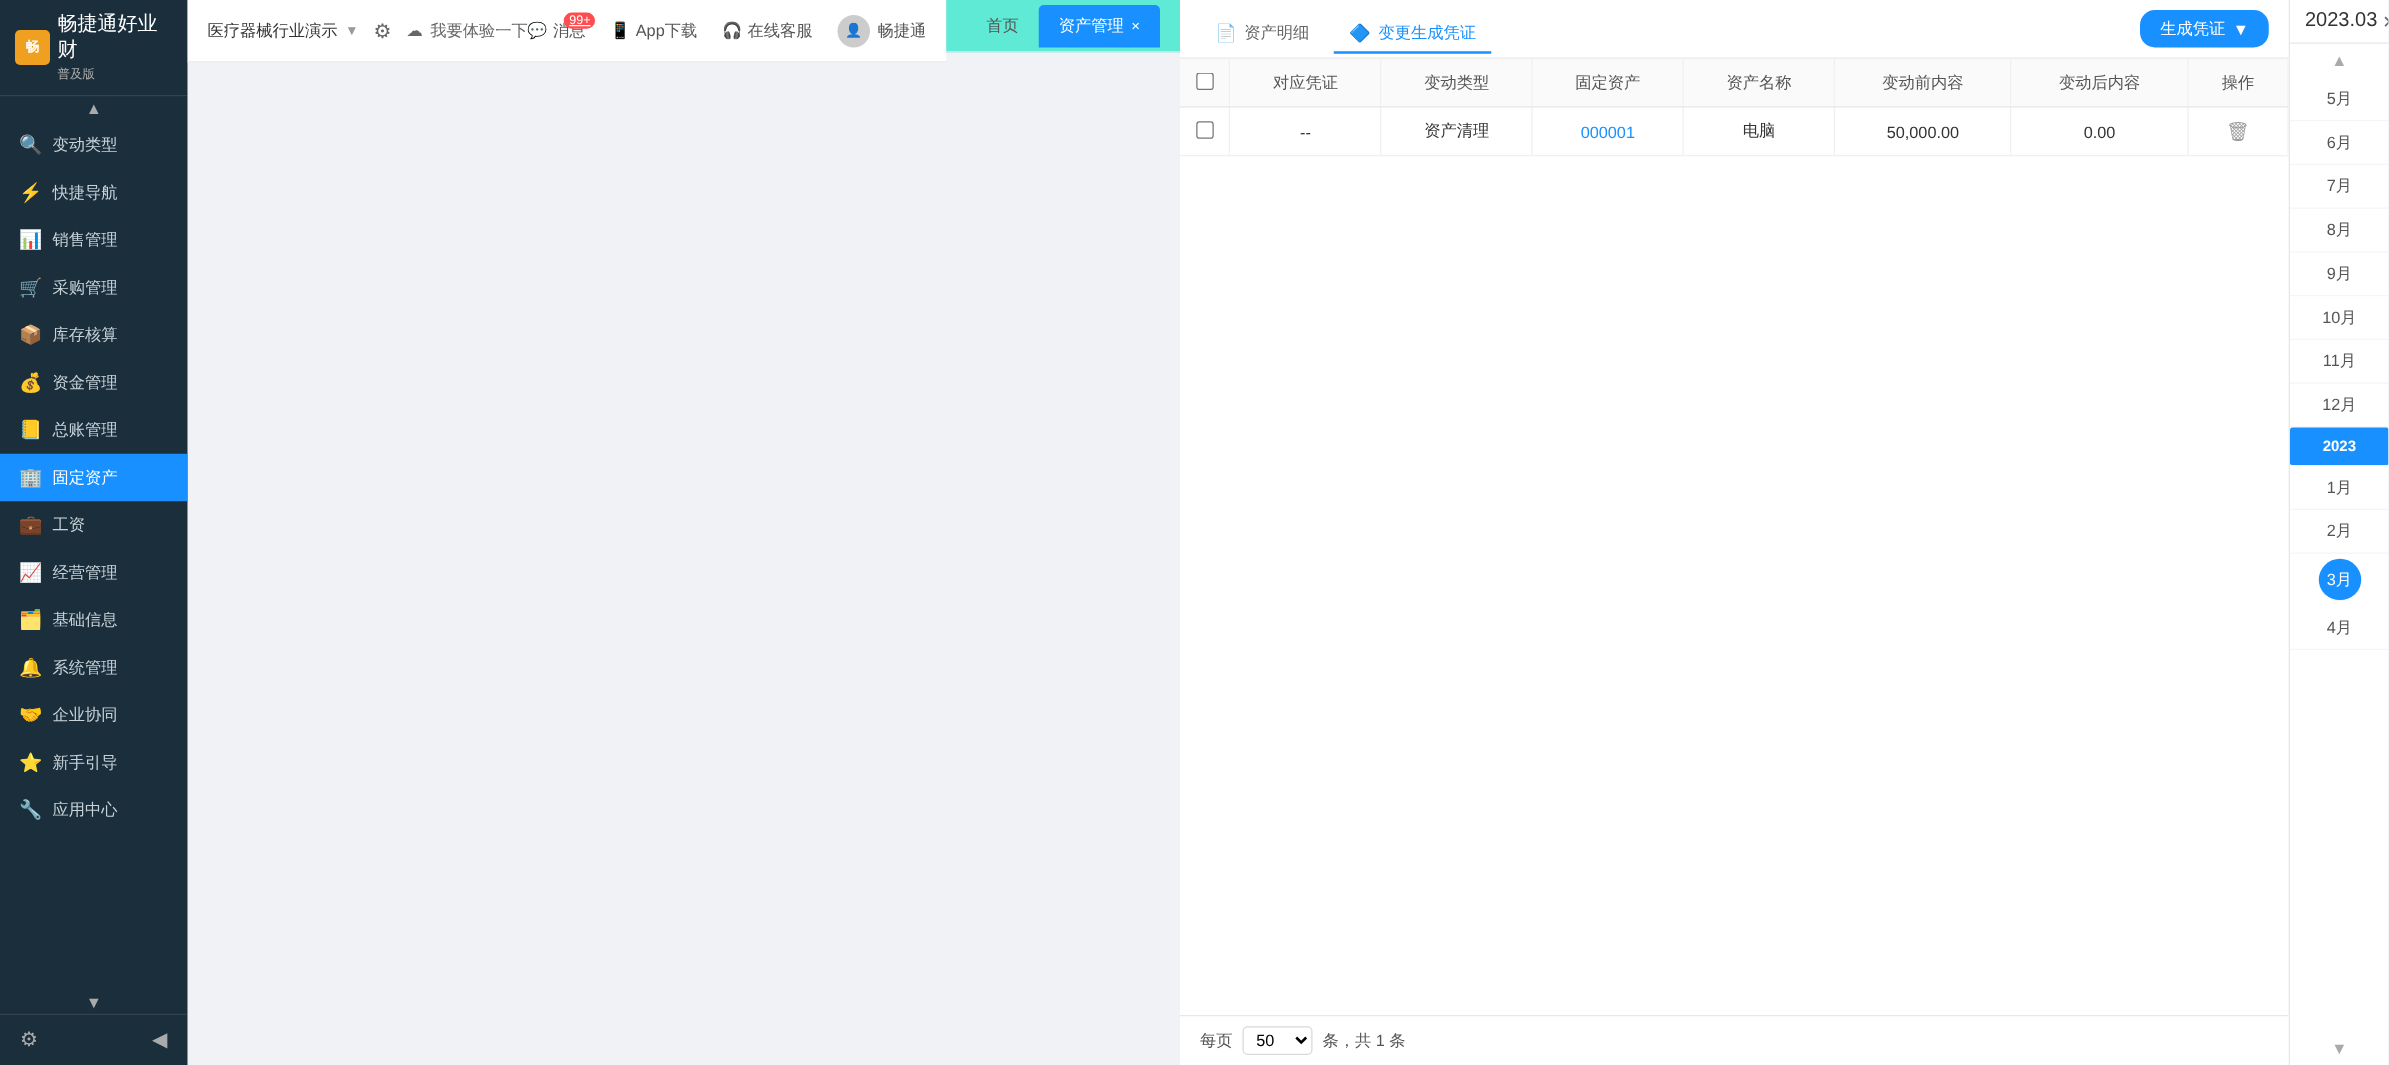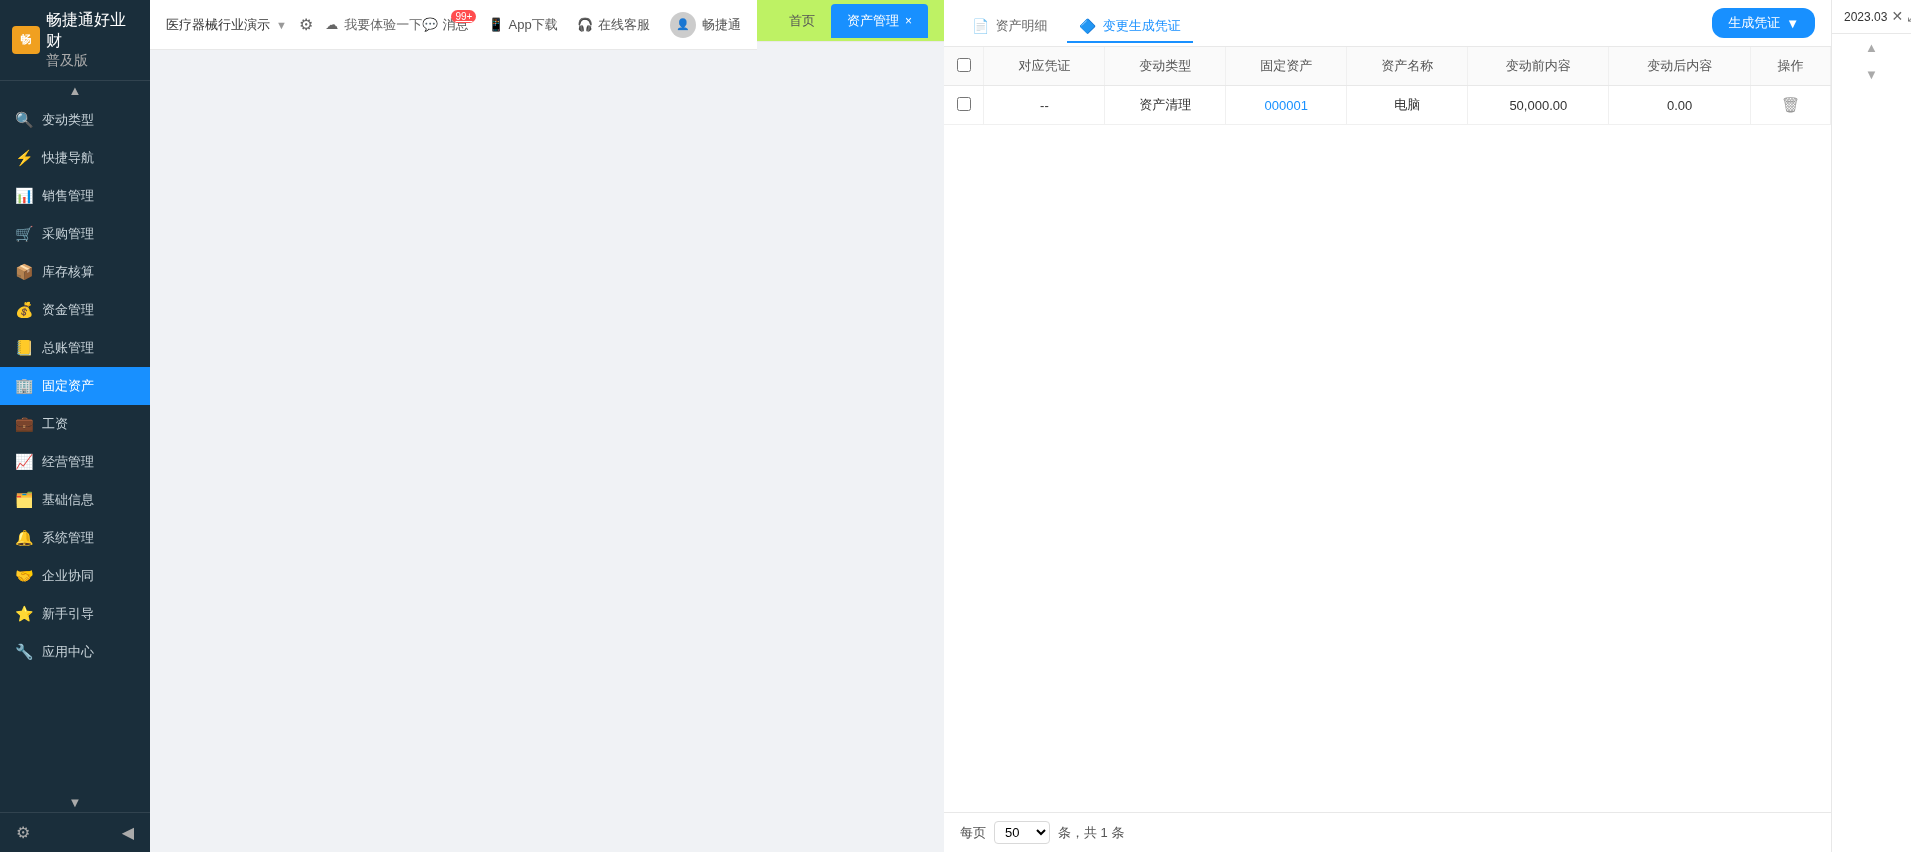--- a/index.html
+++ b/index.html
@@ -31,21 +31,21 @@
       display: flex;
       align-items: center;
       justify-content: center;
       font-size: 11px;
       font-weight: bold;
       color: #fff;
       margin-right: 6px;
       flex-shrink: 0;
     }
     .sidebar-logo .logo-text { font-size: 16px; line-height: 1.3; }
-    .sidebar-logo .edition { font-size: 14px; color: #aaa; }
+    .sidebar-logo .edition { font-size: 10px; color: #aaa; }
     .sidebar-scroll-up, .sidebar-scroll-down {
       display: flex;
       align-items: center;
       justify-content: center;
       height: 20px;
       color: #aaa;
       cursor: pointer;
     }
     .sidebar-nav { flex: 1; overflow: hidden; display: flex; flex-direction: column; }
     .sidebar-item {
@@ -127,21 +127,21 @@
       border-radius: 10px;
       min-width: 18px;
       text-align: center;
       text-decoration: underline;
     }
     .user-area { display: flex; align-items: center; gap: 6px; color: #555; cursor: pointer; }
     .avatar { width: 26px; height: 26px; border-radius: 50%; background: #ccc; display: flex; align-items: center; justify-content: center; font-size: 11px; color: #666; }
 
     
     .tab-bar {
-      background: #bef264;
+      background: #5eead4;
       height: 42px;
       display: flex;
       align-items: center;
       padding: 0 16px;
       gap: 0;
       border-bottom: 1px solid #e8e8e8;
       flex-shrink: 0;
       text-align: center;
     }
     .tab-item {
@@ -262,21 +262,21 @@
     .panel-header {
       display: flex;
       align-items: center;
       justify-content: space-between;
       padding: 8px 8px;
       border-bottom: 1px solid #e8e8e8;
       font-size: 12px;
       color: #333;
     }
     .panel-close, .panel-expand { cursor: pointer; color: #666; font-size: 14px; }
-    .calendar-label { font-size: 12px; color: #333; font-weight: 500; padding: 0 4px; }
+    .calendar-label { font-size: 16px; color: #333; font-weight: 500; padding: 0 4px; }
     .month-list { display: flex; flex-direction: column; align-items: stretch; overflow-y: auto; flex: 1; }
     .month-item {
       display: flex;
       align-items: center;
       justify-content: center;
       padding: 8px 4px;
       font-size: 13px;
       color: #555;
       cursor: pointer;
       border-bottom: 1px solid #f5f5f5;
@@ -498,18 +498,35 @@
       <div class="panel-header">
         <span class="calendar-label">2023.03</span>
         <div style="display:flex;gap:4px;">
           <span class="panel-close">✕</span>
           <span class="panel-expand">⤢</span>
         </div>
       </div>
 
       <div class="nav-arrow">▲</div>
 
+      <div class="month-list">
+        <div class="month-item">5月</div>
+        <div class="month-item">6月</div>
+        <div class="month-item">7月</div>
+        <div class="month-item">8月</div>
+        <div class="month-item">9月</div>
+        <div class="month-item">10月</div>
+        <div class="month-item">11月</div>
+        <div class="month-item">12月</div>
+
+        <div class="month-item year-label">2023</div>
+
+        <div class="month-item">1月</div>
+        <div class="month-item">2月</div>
+        <div class="month-item current">3月</div>
+        <div class="month-item">4月</div>
+      </div>
 
       <div class="nav-arrow">▼</div>
     </div>
 
   </div>
 </div>
 
 </body></html>

